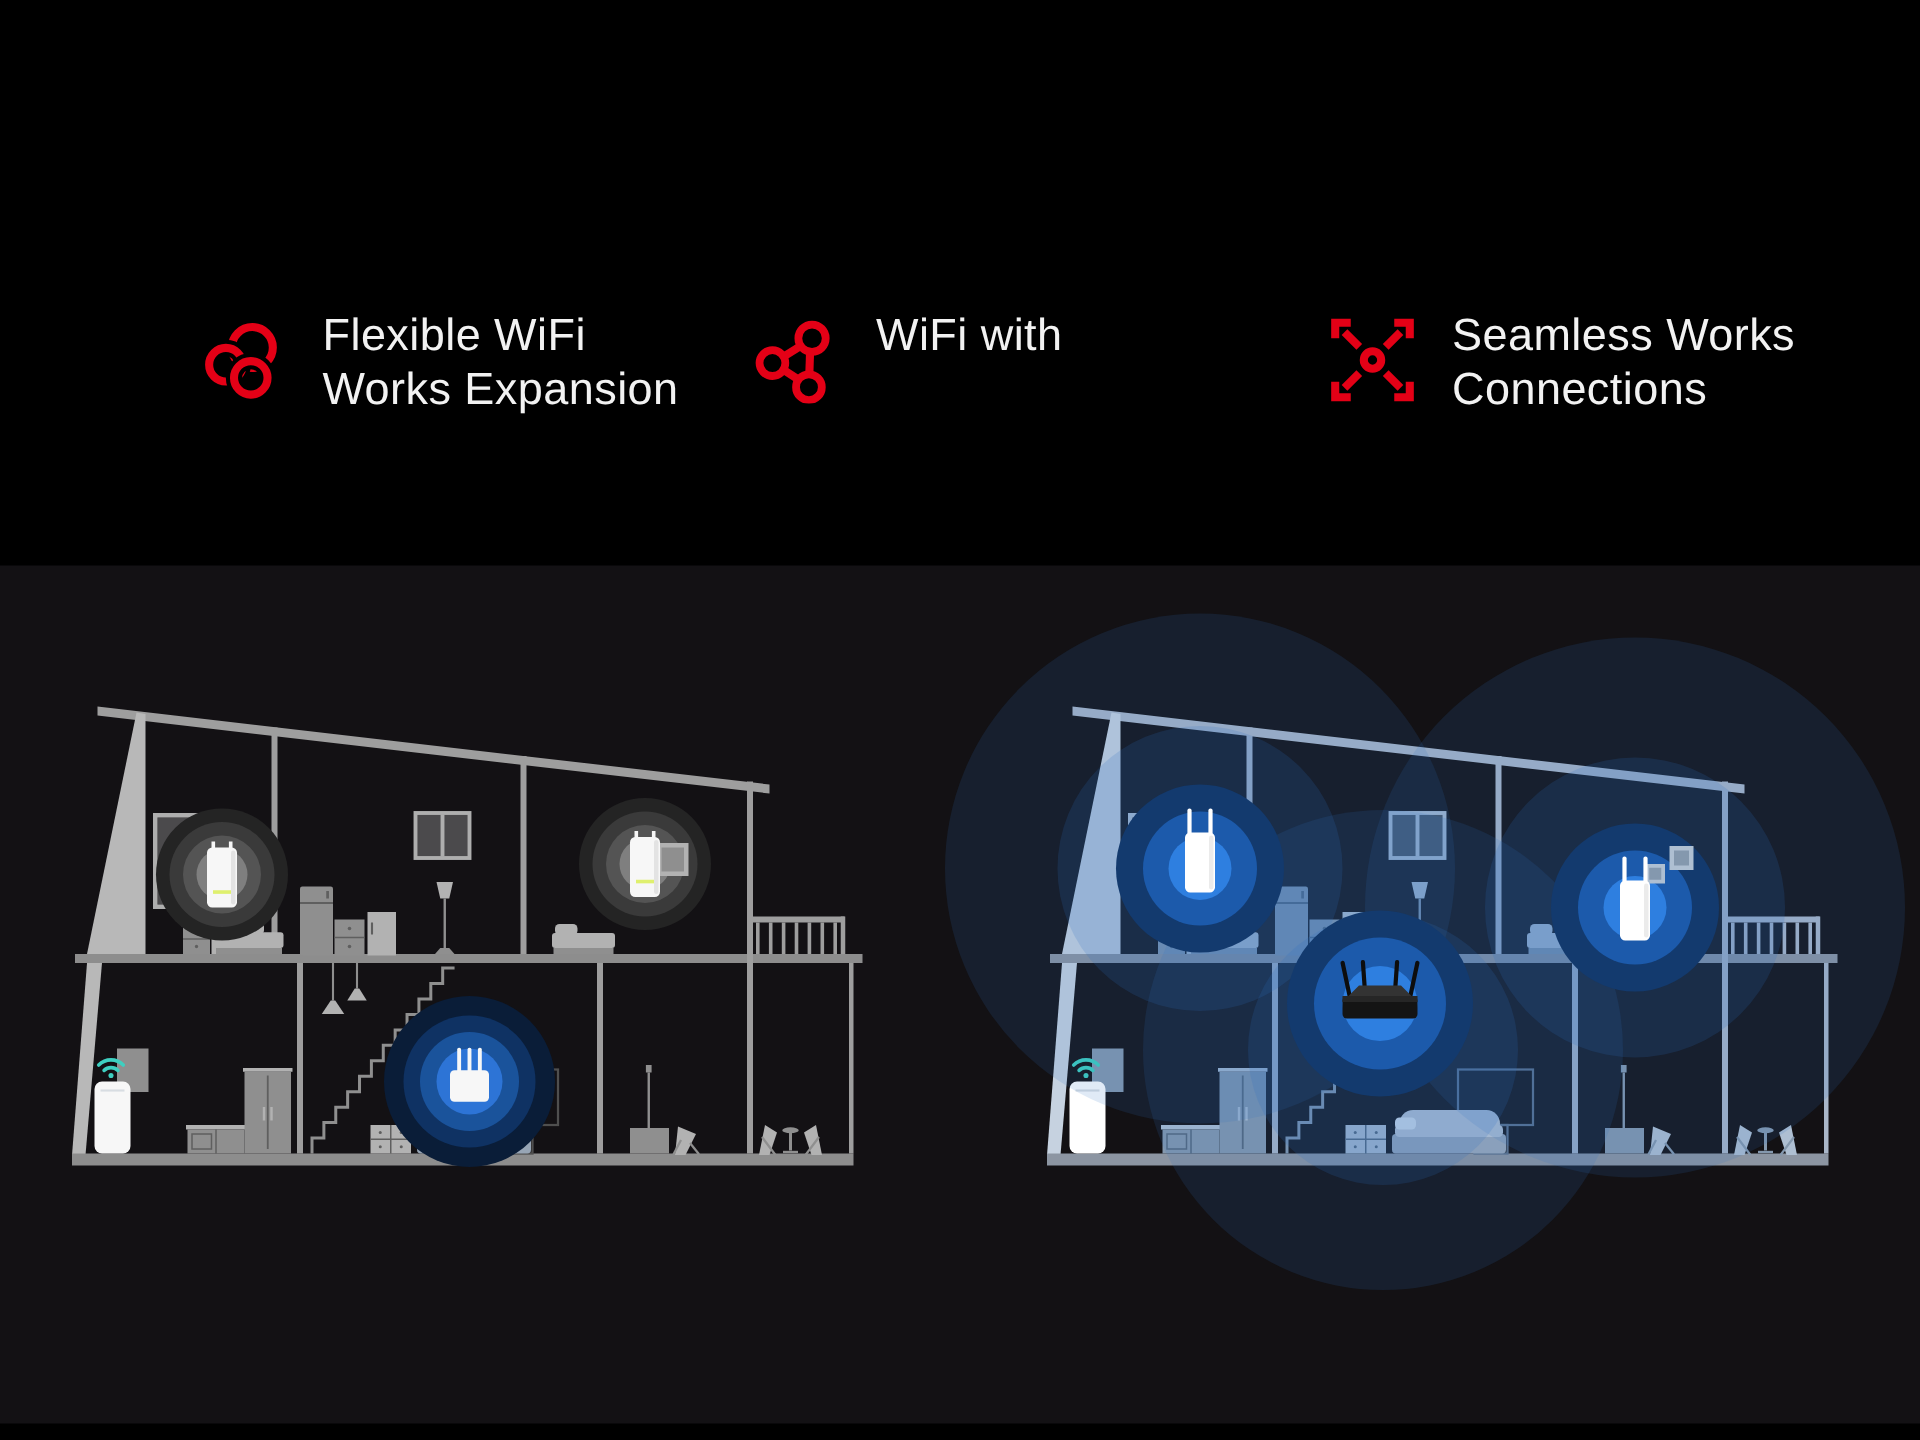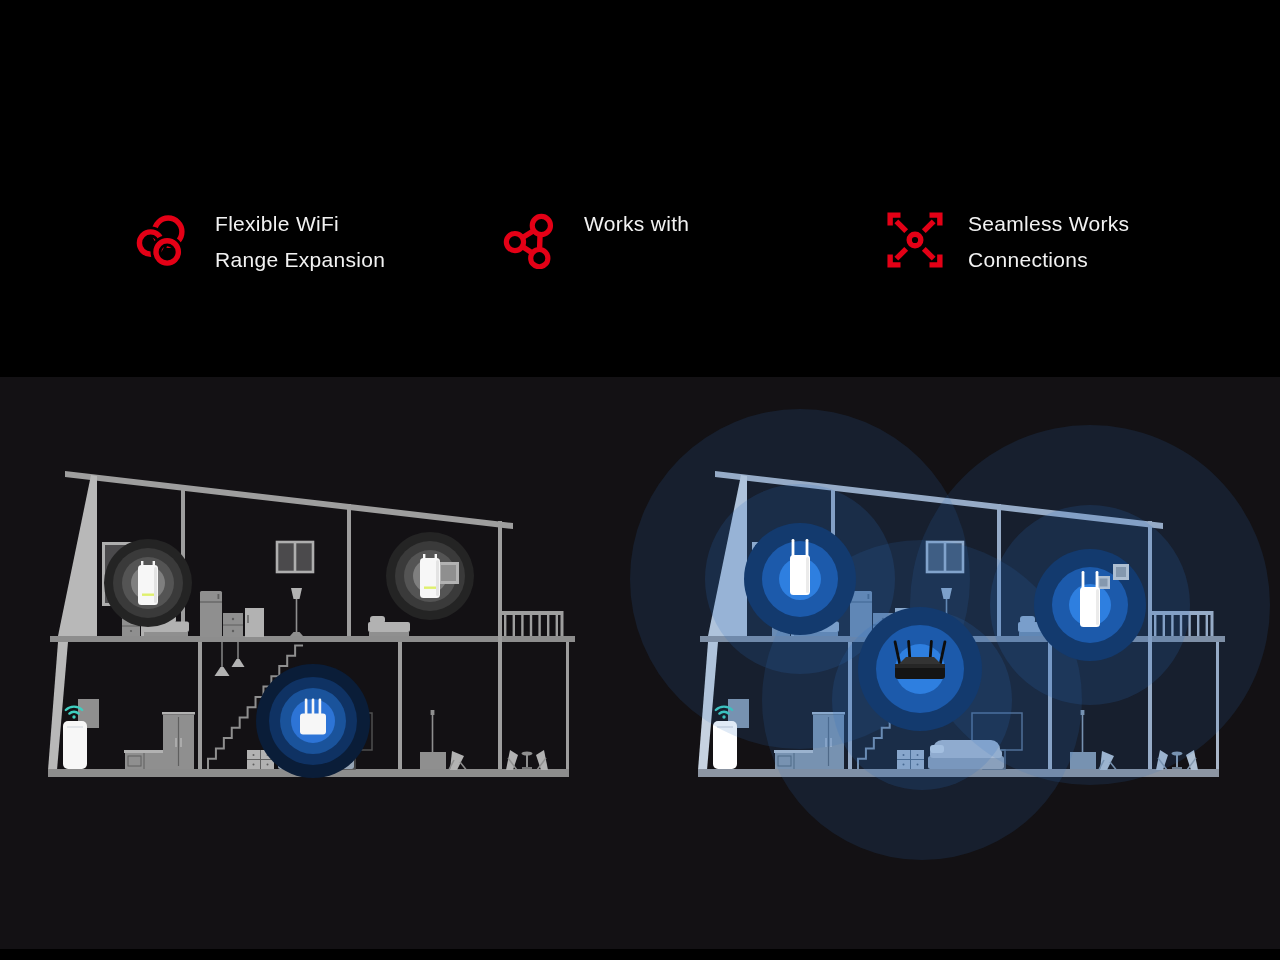--- a/index.html
+++ b/index.html
@@ -1,21 +1,21 @@
 <!DOCTYPE html>
 <html style="--red: #e40016; --text: #f2f2f2; --band: #131114;"><head>
 <meta charset="utf-8">
 <style>
   html,body{margin:0;padding:0;}
   body{width:1280px;height:960px;background:#000;overflow:hidden;
        font-family:"Liberation Sans",sans-serif;position:relative;}
   .top{position:absolute;left:0;top:0;width:1280px;height:377px;background:#000;}
   .feature{position:absolute;top:206px;display:flex;align-items:flex-start;}
   .feature .ficon{width:58px;height:58px;margin-top:5px;flex:0 0 58px;}
-  .feature .lines{margin-left:24px;color:var(--text,#f2f2f2);font-size:21px;
+  .feature .lines{margin-left:24px;color:var(--text,#f2f2f2);font-size:30px;
                   line-height:36px;letter-spacing:.3px;white-space:nowrap;}
   .f0{left:133px}.f1{left:502px}.f2{left:886px}
   .ficon .red{stroke:var(--red,#e40016);fill:none;stroke-width:5.2;}
   .ficon .ko{stroke:#000;fill:none;stroke-width:10.5;}
   .ficon .node{fill:#000;stroke:var(--red,#e40016);stroke-width:5;}
   .band{position:absolute;left:0;top:377px;width:1280px;height:572px;
         background:var(--band,#131114);}
 </style>
 </head>
 <body>
@@ -25,37 +25,37 @@
   <div class="feature f0">
     <svg class="ficon" viewBox="0 0 56 56">
       <circle class="red" cx="34" cy="20" r="13.2"></circle>
       <circle class="ko" cx="17" cy="31" r="10.8"></circle>
       <circle class="red" cx="17" cy="31" r="10.8"></circle>
       <circle class="ko" cx="33" cy="39.5" r="10.8"></circle>
       <circle class="red" cx="33" cy="39.5" r="10.8"></circle>
     </svg>
     <div class="lines">
       <div>Flexible WiFi</div>
-      <div>Range Expansion</div>
+      <div>Works Expansion</div>
     </div>
   </div>
 
   <div class="feature f1">
     <svg class="ficon" viewBox="0 0 56 56">
       <g class="red">
         <line x1="37" y1="15" x2="13" y2="30"></line>
         <line x1="13" y1="30" x2="36" y2="45"></line>
         <line x1="36" y1="45" x2="37" y2="15"></line>
       </g>
       <circle class="node" cx="38" cy="14" r="8.8"></circle>
       <circle class="node" cx="12.5" cy="30" r="8.3"></circle>
       <circle class="node" cx="36" cy="45.5" r="8.3"></circle>
     </svg>
     <div class="lines">
-      <div>Works with</div>
+      <div>WiFi with</div>
     </div>
   </div>
 
   <div class="feature f2">
     <svg class="ficon" viewBox="0 0 56 56">
       <g class="red">
         <circle cx="28" cy="28" r="5.6"></circle>
         <line x1="19.5" y1="19.5" x2="10" y2="10"></line>
         <line x1="36.5" y1="19.5" x2="46" y2="10"></line>
         <line x1="19.5" y1="36.5" x2="10" y2="46"></line>

